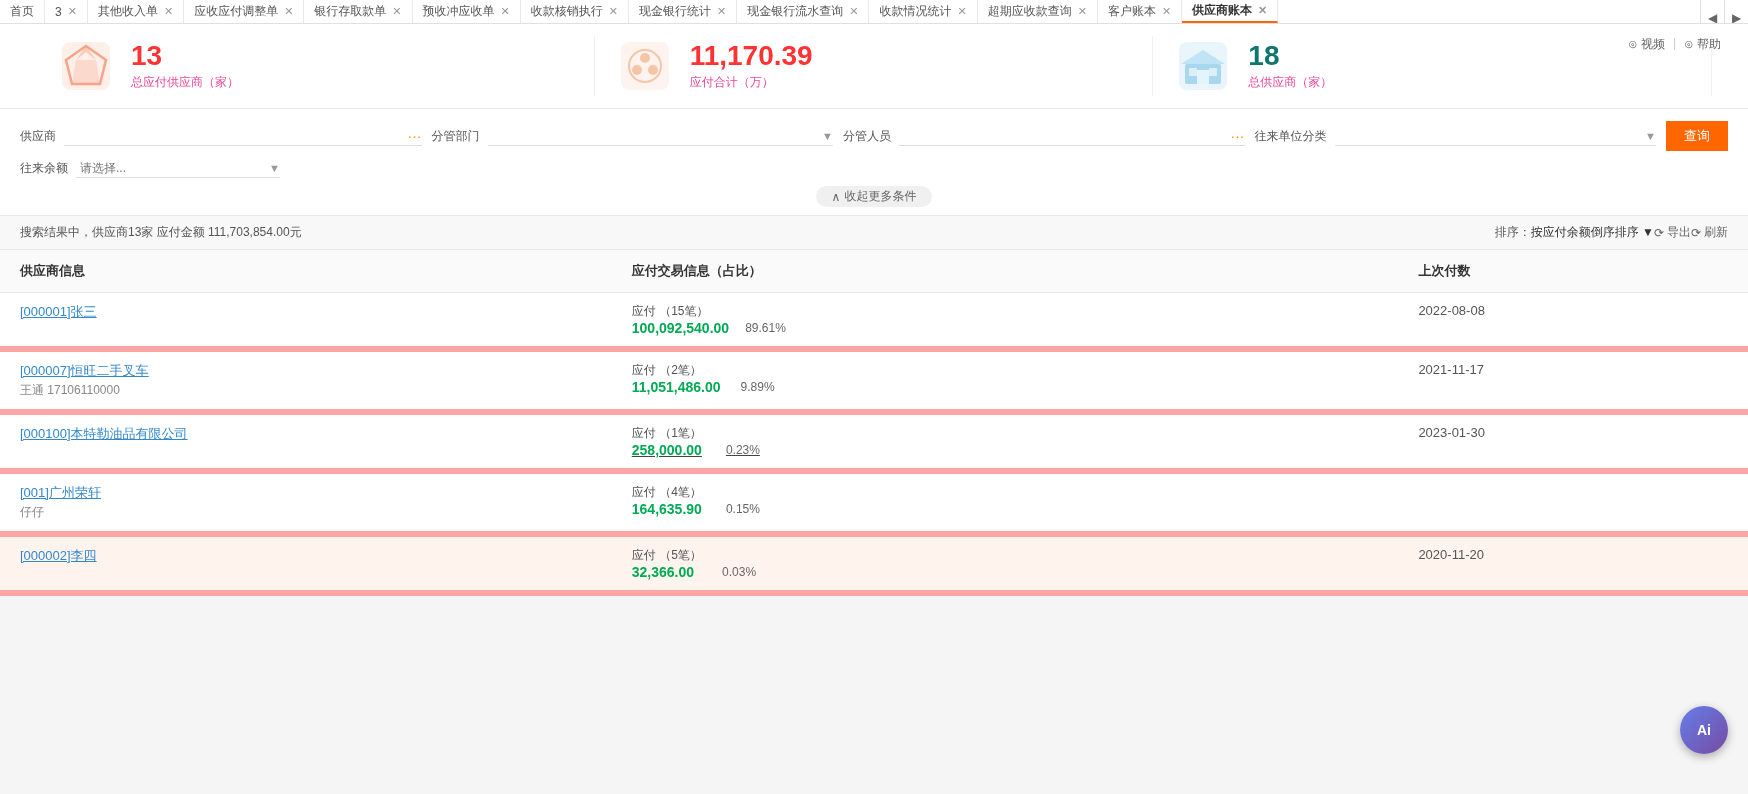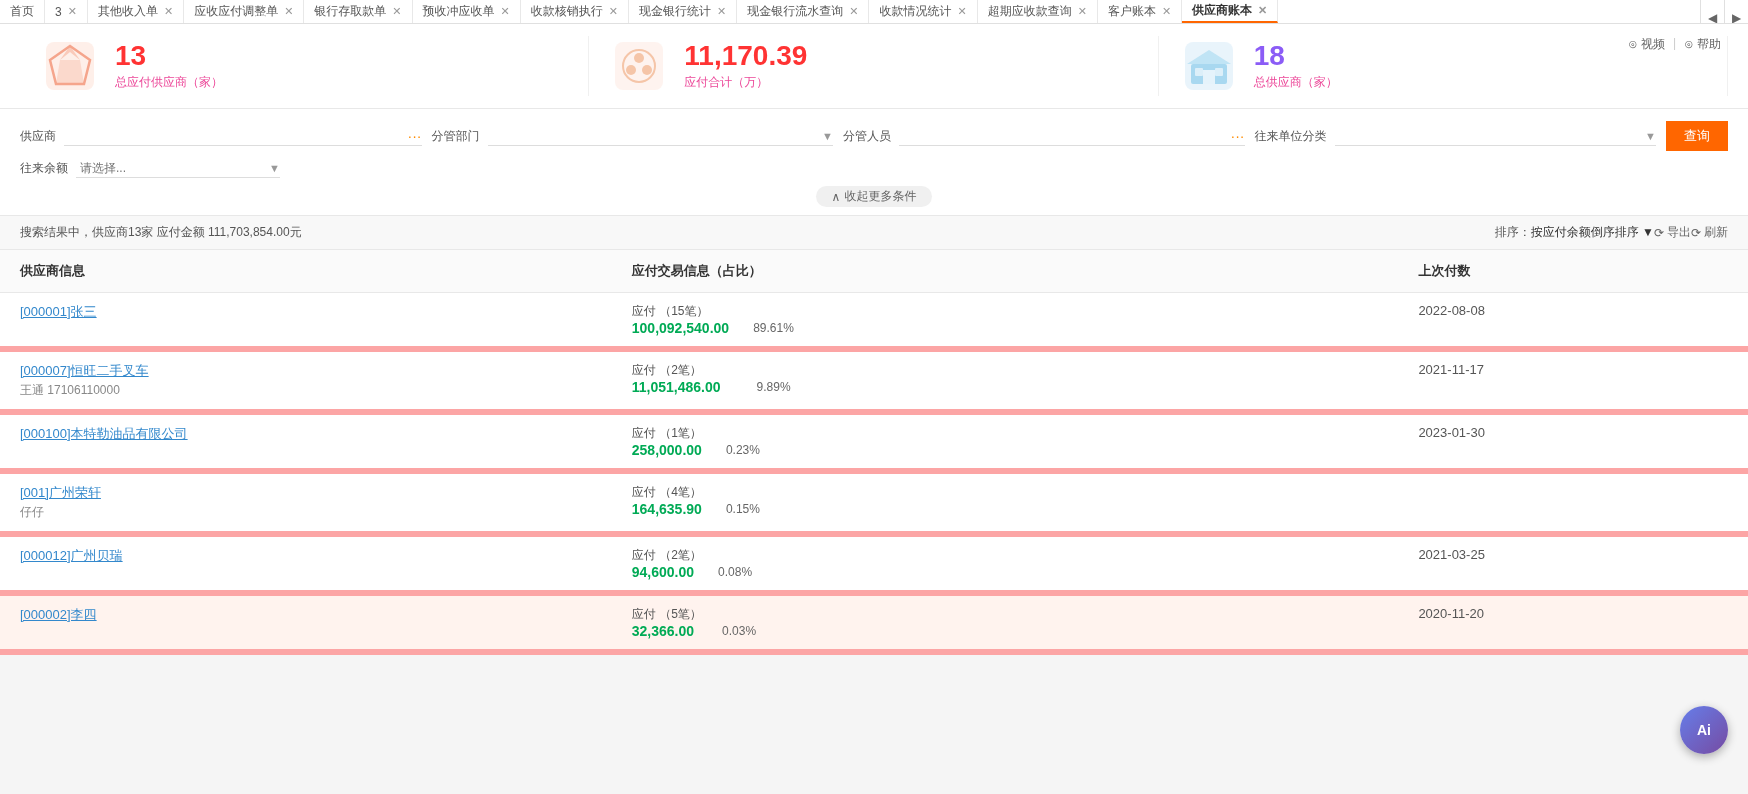--- a/index.html
+++ b/index.html
@@ -47,21 +47,21 @@
       border-left: 1px solid #e0e0e0;
       color: #666;
       font-size: 12px;
     }
 
     
     .summary-bar {
       display: flex;
       background: #fff;
       border-bottom: 1px solid #e8e8e8;
-      padding: 12px 20px;
+      padding: 12px 36px;
       align-items: center;
       position: relative;
     }
     .summary-card {
       display: flex;
       align-items: center;
       flex: 1;
       padding: 0 20px;
       border-right: 1px solid #f0f0f0;
     }
@@ -79,21 +79,21 @@
       font-size: 28px;
       font-weight: bold;
       color: #ff3333;
       line-height: 1;
     }
     .summary-text .label {
       font-size: 12px;
       color: #ec4899;
       margin-top: 4px;
     }
-    .summary-text .big-number.dark { color: #8b5cf6; }
+    .summary-text .big-number.dark { color: #0f766e; }
     .top-right-links {
       position: absolute;
       top: 12px;
       right: 27px;
       font-size: 12px;
       color: #666;
       display: flex;
       gap: 8px;
     }
     .top-right-links span { cursor: pointer; }
@@ -436,81 +436,68 @@
         <th style="width: 20%;">上次付数</th>
       </tr>
     </thead>
     <tbody id="table-body">
     <tr>
           <td>
             <div><a class="supplier-link">[000001]张三</a></div>
           </td>
           <td>
             <div class="tx-label">应付 <span class="tx-count">（15笔）</span></div>
-            <div style="display:flex;align-items:center;gap:8px;">
+            <div style="display:flex;align-items:center;">
               <span class="amount-green">100,092,540.00</span>
               <span class="percent">89.61%</span>
             </div>
           </td>
           <td><span class="last-pay">2022-08-08</span></td>
         </tr>
         <tr>
           <td>
             <div><a class="supplier-link">[000007]恒旺二手叉车</a></div>
             <div class="supplier-sub">王通  17106110000</div>
           </td>
           <td>
             <div class="tx-label">应付 <span class="tx-count">（2笔）</span></div>
-            <div style="display:flex;align-items:center;gap:20px;">
+            <div style="display:flex;align-items:center;gap:4px;">
               <span class="amount-green">11,051,486.00</span>
               <span class="percent">9.89%</span>
             </div>
           </td>
           <td><span class="last-pay">2021-11-17</span></td>
         </tr>
         <tr>
           <td>
             <div><a class="supplier-link">[000100]本特勒油品有限公司</a></div>
           </td>
           <td>
             <div class="tx-label">应付 <span class="tx-count">（1笔）</span></div>
-            <div style="display:flex;align-items:center;gap:8px;">
+            <div style="display:flex;align-items:center;gap:8px;text-decoration:underline;">
               <span class="amount-green">258,000.00</span>
               <span class="percent">0.23%</span>
             </div>
           </td>
           <td><span class="last-pay">2023-01-30</span></td>
         </tr>
         <tr>
           <td>
             <div><a class="supplier-link">[001]广州荣轩</a></div>
             <div class="supplier-sub">仔仔</div>
           </td>
           <td>
             <div class="tx-label">应付 <span class="tx-count">（4笔）</span></div>
             <div style="display:flex;align-items:center;gap:8px;">
               <span class="amount-green">164,635.90</span>
               <span class="percent">0.15%</span>
             </div>
           </td>
           <td><span class="last-pay"></span></td>
         </tr>
-        <tr>
-          <td>
-            <div><a class="supplier-link">[000012]广州贝瑞</a></div>
-          </td>
-          <td>
-            <div class="tx-label">应付 <span class="tx-count">（2笔）</span></div>
-            <div style="display:flex;align-items:center;gap:8px;">
-              <span class="amount-green">94,600.00</span>
-              <span class="percent">0.08%</span>
-            </div>
-          </td>
-          <td><span class="last-pay">2021-03-25</span></td>
-        </tr>
         <tr class="highlighted">
           <td>
             <div><a class="supplier-link">[000002]李四</a></div>
           </td>
           <td>
             <div class="tx-label">应付 <span class="tx-count">（5笔）</span></div>
             <div style="display:flex;align-items:center;gap:12px;">
               <span class="amount-green">32,366.00</span>
               <span class="percent">0.03%</span>
             </div>

